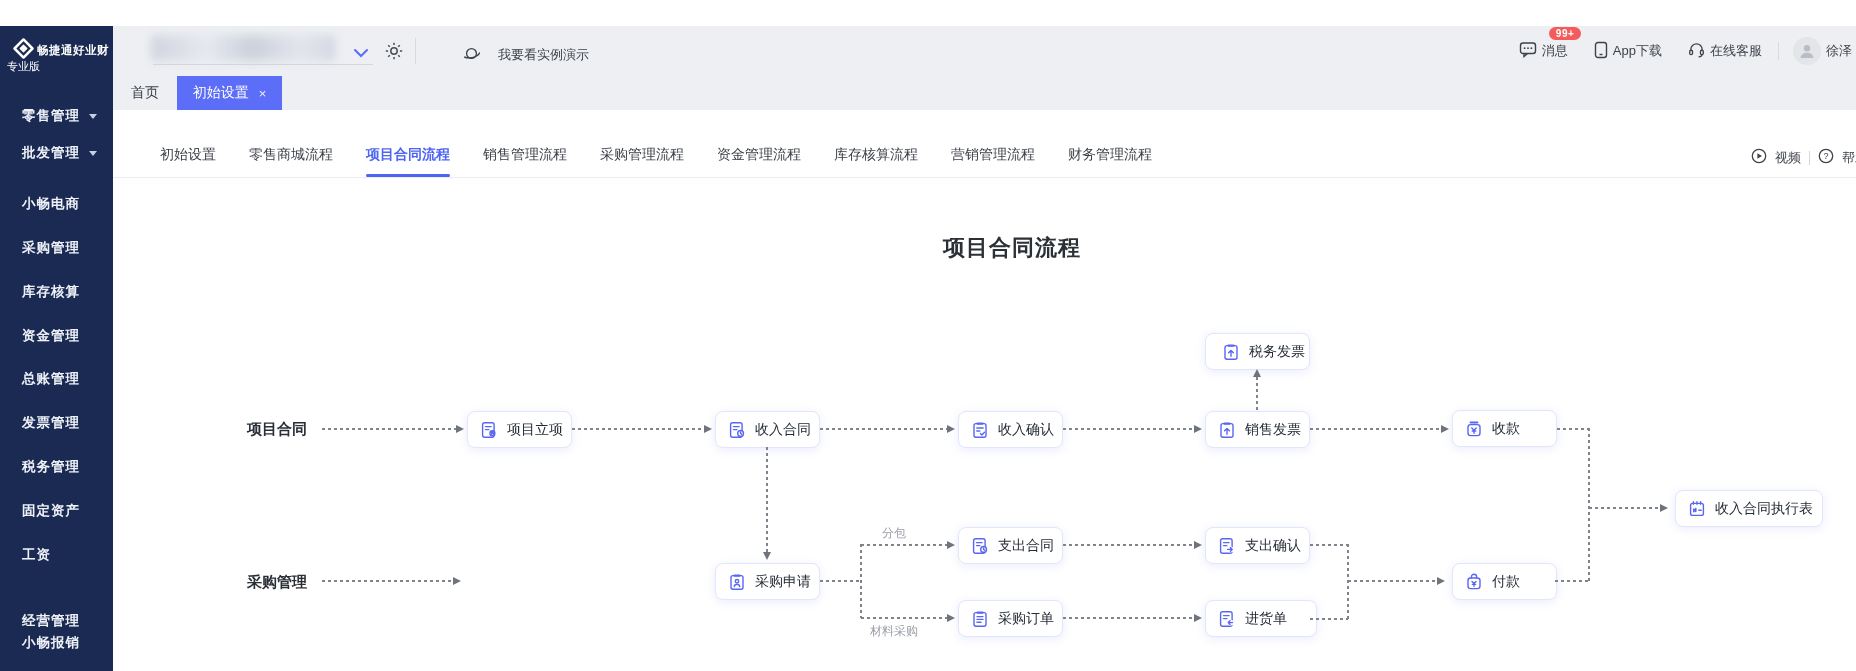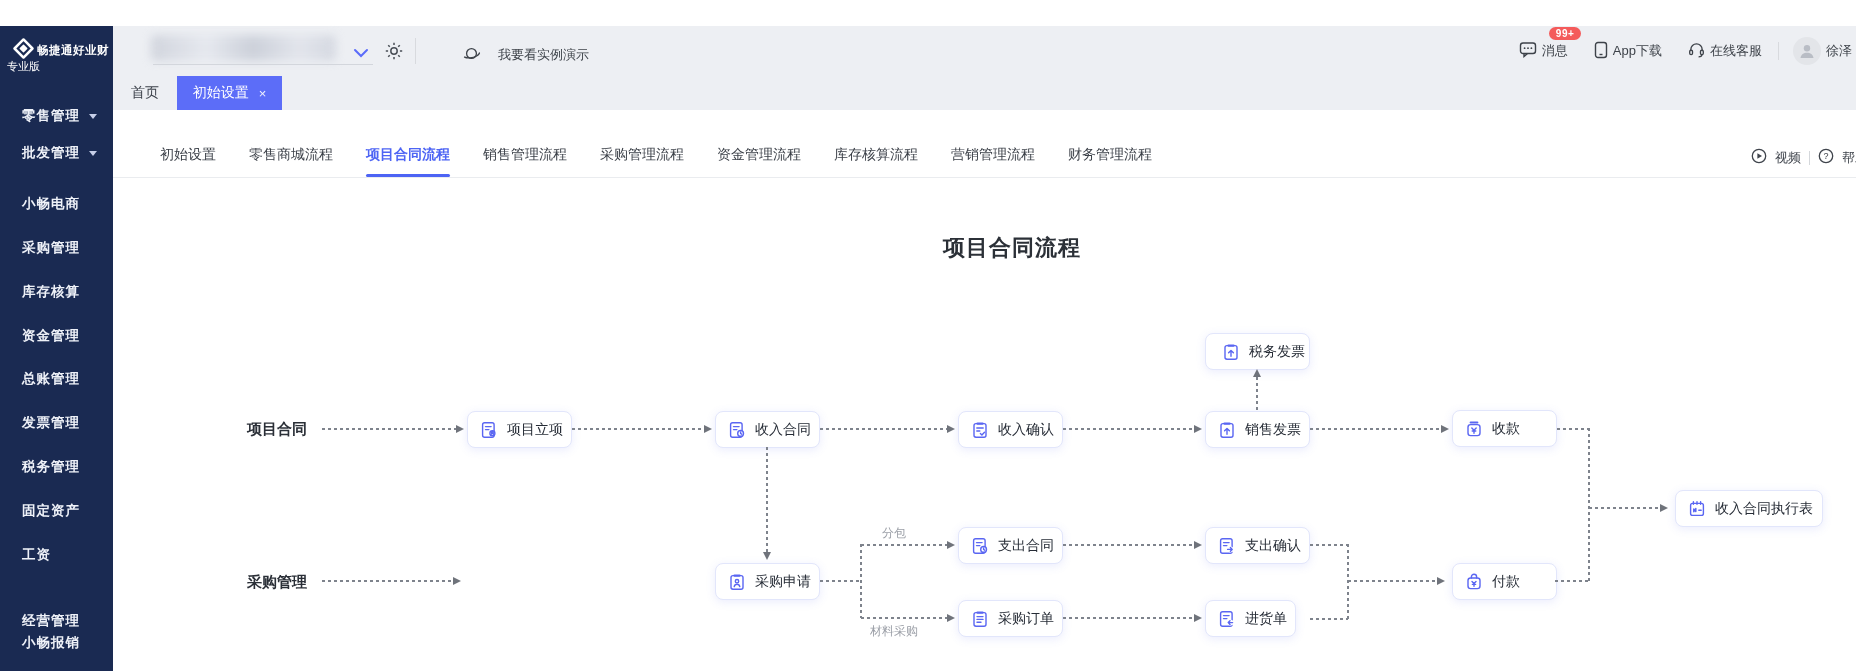--- a/index.html
+++ b/index.html
@@ -383,21 +383,21 @@
           <svg width="18" height="18" viewBox="0 0 18 18">
             <g fill="none" stroke="#5a66f2" stroke-width="1.4" stroke-linecap="round" stroke-linejoin="round">
               <rect x="3" y="2.6" width="12" height="13.6" rx="2"></rect>
               <path d="M6.4 2.6h5.2" stroke-width="2.2"></path>
               <path d="M6 6.6h6M6 9.4h6M6 12.2h4"></path>
             </g>
           </svg>
         </span>
         <span>采购订单</span>
       </div>
-      <div class="fnode" style="left: 1205px; top: 600px; width: 91px; pointer-events: auto;">
+      <div class="fnode" style="left: 1205px; top: 600px; width: 112px; pointer-events: auto;">
         <span style="display: flex;">
           <svg width="18" height="18" viewBox="0 0 18 18">
             <g fill="none" stroke="#5a66f2" stroke-width="1.4" stroke-linecap="round" stroke-linejoin="round">
               <rect x="2.6" y="1.8" width="11.5" height="14.4" rx="2"></rect>
               <path d="M5.5 5.6h5.6M5.5 8.6h3.4"></path>
               <circle cx="12.6" cy="12.6" r="2.9" fill="#fff" stroke="none"></circle>
               <path d="M14.6 12.6h-4.4M12 10.8l-1.8 1.8 1.8 1.8"></path>
             </g>
           </svg>
         </span>

